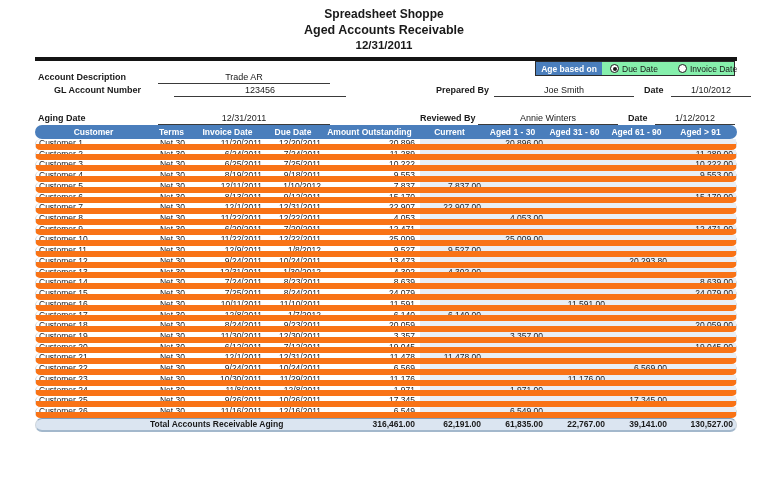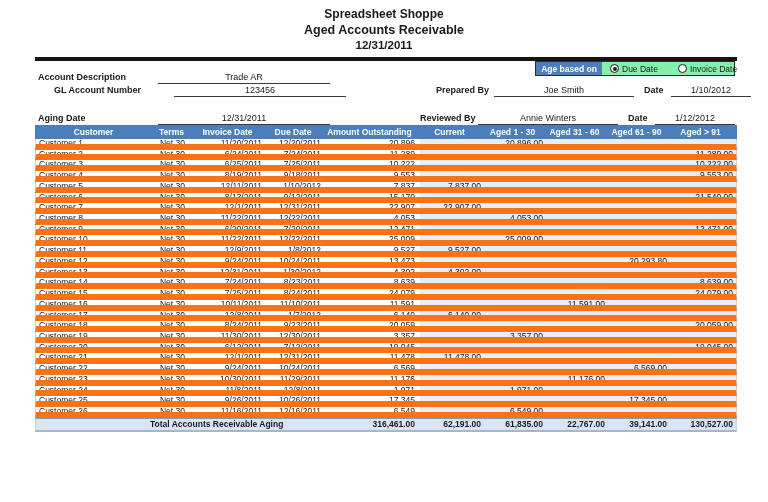--- a/index.html
+++ b/index.html
@@ -31,21 +31,21 @@
   .form-label{position:absolute;font-size:9px;font-weight:bold;height:12px;line-height:12px;white-space:nowrap;}
   .form-value{position:absolute;font-size:9px;height:12px;line-height:12px;text-align:center;
               border-bottom:1px solid #3a3a3a;}
   .lv{left:158px;width:172px;}
   .rv{left:478px;width:140px;}
   .dv{left:655px;width:80px;}
   .row1{top:71px;} .row2{top:83.5px;margin-left:16px;} .row3{top:112px;}
 
   
   .ar-table{position:absolute;top:125px;left:35px;width:702px;font-size:8.5px;}
-  .grid{display:grid;grid-template-columns:114px 45px 72px 59px 94px 64px 62px 62px 62px 66px;}
+  .grid{display:grid;grid-template-columns:114px 45px 72px 59px 94px 64px 62px 62px 62px 66px;border-radius:7px;}
   .thead{background:#4a7ebc;color:#fff;font-weight:bold;height:14px;}
   .thead .hc{line-height:14px;text-align:center;overflow:hidden;white-space:nowrap;}
   .tbody .trow{height:10.72px;box-sizing:border-box;border-bottom:6px solid #f97316;
                border-left:1px solid #cfd6dd;border-right:1px solid #cfd6dd;background:#fff;}
   .tbody .c{line-height:9.6px;white-space:nowrap;overflow:hidden;}
   .c0{text-align:left;padding-left:3px;}
   .c1{text-align:center;}
   .c2,.c3{text-align:right;padding-right:5px;}
   .c4{text-align:right;padding-right:5px;}
   .c5,.c6,.c7,.c8,.c9{text-align:right;padding-right:3px;}
@@ -177,21 +177,21 @@
       <div class="trow grid">
         <div class="c c0">Customer 6</div>
         <div class="c c1">Net 30</div>
         <div class="c c2">8/13/2011</div>
         <div class="c c3">9/12/2011</div>
         <div class="c c4">15,170</div>
         <div class="c c5"></div>
         <div class="c c6"></div>
         <div class="c c7"></div>
         <div class="c c8"></div>
-        <div class="c c9">21,540.00</div>
+        <div class="c c9">15,170.00</div>
       </div>
       <div class="trow grid">
         <div class="c c0">Customer 7</div>
         <div class="c c1">Net 30</div>
         <div class="c c2">12/1/2011</div>
         <div class="c c3">12/31/2011</div>
         <div class="c c4">22,907</div>
         <div class="c c5">22,907.00</div>
         <div class="c c6"></div>
         <div class="c c7"></div>

